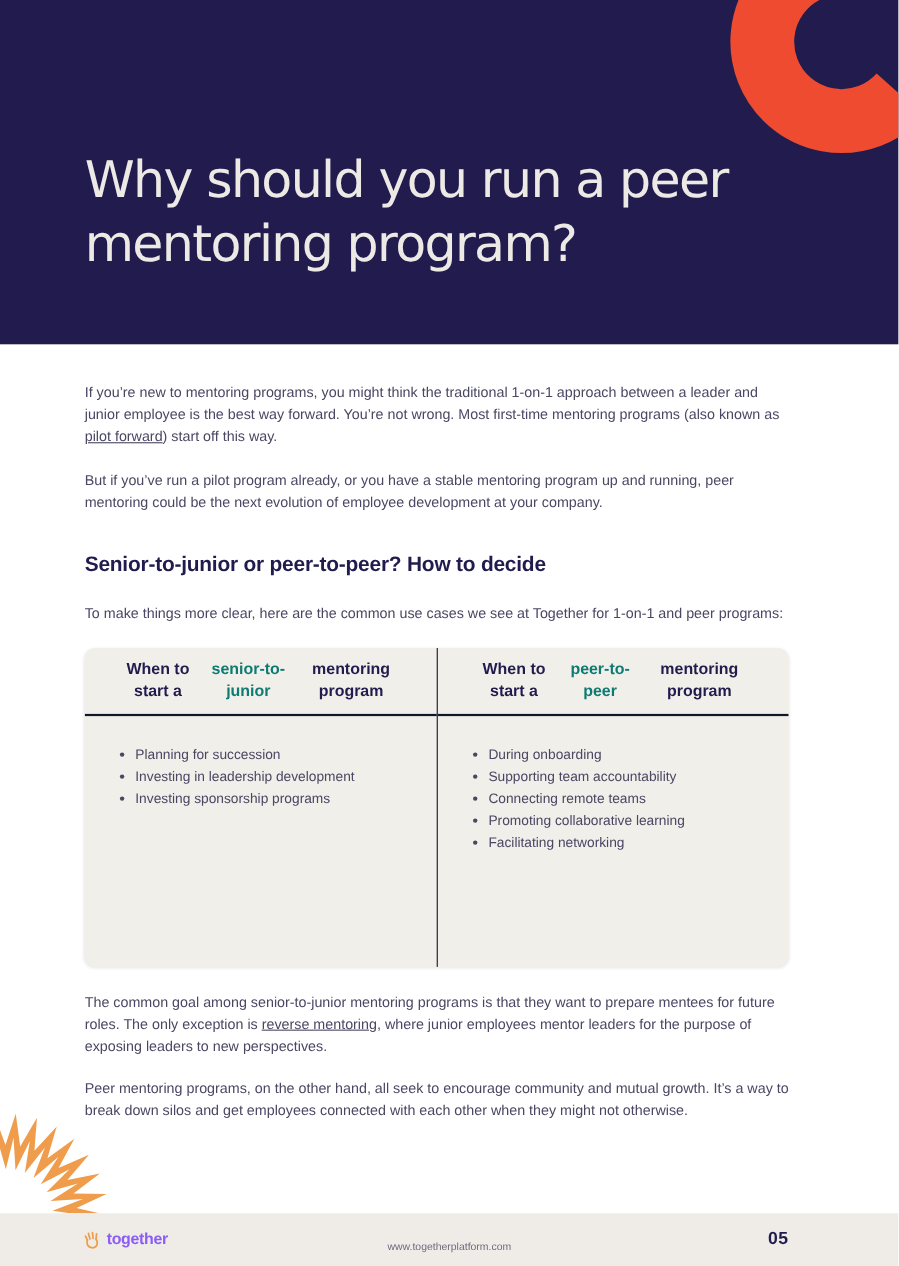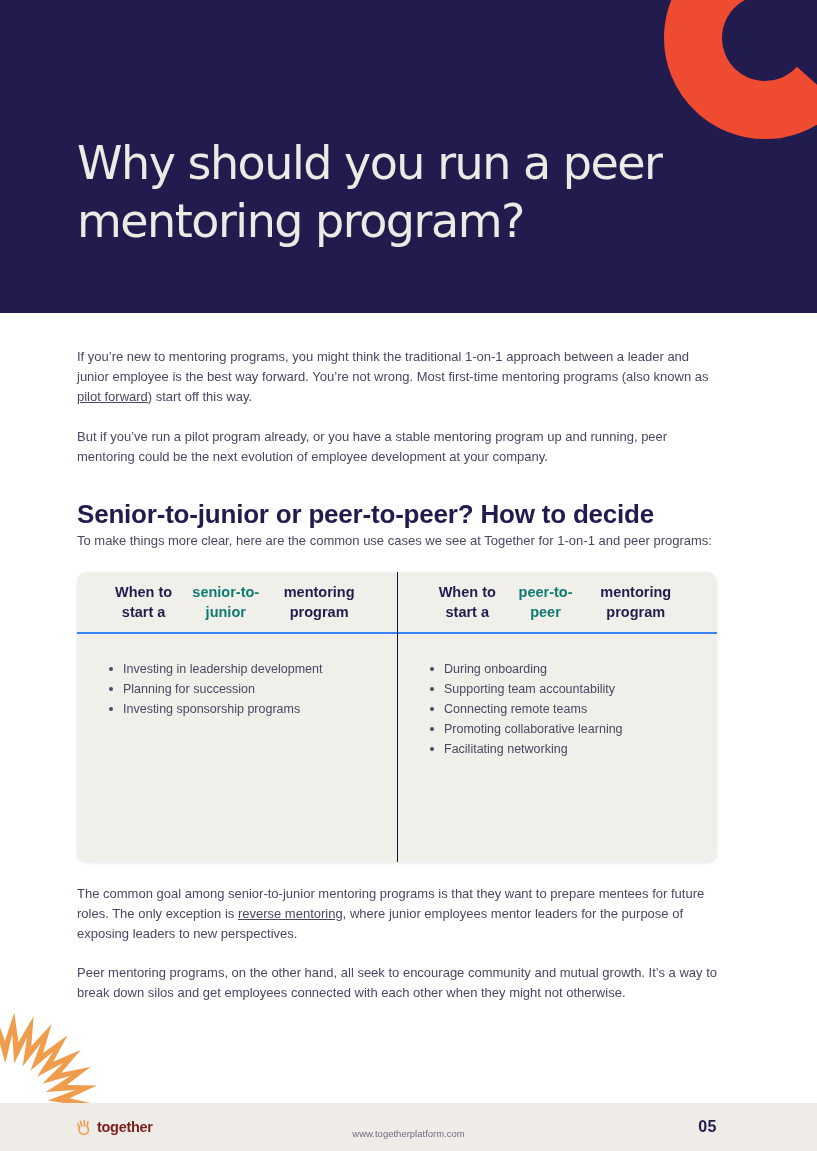--- a/index.html
+++ b/index.html
@@ -19,37 +19,37 @@
   }
 
   
   .content { position:absolute; top:313px; left:77px; width:640px; }
   .body-text { margin:0; font-size:13px; line-height:20px; color:#4a4763; }
   .body-text a { color:inherit; text-decoration:underline; cursor:pointer; }
   .p1 { margin-top:34px; }
   .p2 { margin-top:20px; }
   .section-heading {
     margin:9px 0 0 0; padding-top:25px;
-    font-size:26px; line-height:26px; font-weight:bold; letter-spacing:-0.2px; color:#221c4e;
+    font-size:19px; line-height:26px; font-weight:bold; letter-spacing:-0.2px; color:#221c4e;
   }
-  .section-sub { margin-top:4px; }
+  .section-sub { margin-top:21px; }
 
   
   .compare-table {
     margin-top:21px; width:640px; height:290px; box-sizing:border-box;
     background:#f1efe9; border-radius:10px; display:flex; overflow:hidden;
     box-shadow:0 1px 3px rgba(40,35,80,0.12);
   }
   .col { width:50%; box-sizing:border-box; }
   .col + .col { border-left:1px solid #16132e; }
   .col-header {
     height:62px; box-sizing:border-box; padding:0 26px;
     display:flex; align-items:center; justify-content:center; text-align:center;
     font-size:14.5px; line-height:20px; font-weight:bold; color:#221c4e;
-    border-bottom:2px solid #3b82f6;
+    border-bottom:2px solid #0f172a;
   }
   .accent { color:#0e7b72; }
   .col-list { margin:0; padding:25px 14px 0 46px; list-style:none; }
   .col-list li {
     position:relative; font-size:12.5px; line-height:20px; color:#4a4763;
   }
   .col-list li::before {
     content:""; position:absolute; left:-14px; top:8px;
     width:4px; height:4px; border-radius:50%; background:#4a4763;
   }
@@ -61,21 +61,21 @@
 
   
   .footer {
     position:absolute; top:1103px; left:0; width:817px; height:48px;
     background:#efece7;
   }
   .logo {
     position:absolute; left:75px; top:0; height:48px;
     display:flex; align-items:center; gap:5px;
   }
-  .logo-word { font-size:14.5px; font-weight:bold; letter-spacing:-0.3px; color:#7f1d1d; }
+  .logo-word { font-size:14.5px; font-weight:bold; letter-spacing:-0.3px; color:#8b5cf6; }
   .footer-url {
     position:absolute; left:0; right:0; top:6px; height:48px;
     display:flex; align-items:center; justify-content:center;
     font-size:9.5px; color:#6e6b80;border-radius:23px;
   }
   .page-number {
     position:absolute; right:100px; top:0; height:48px;
     display:flex; align-items:center;
     font-size:16px; font-weight:bold; letter-spacing:0.5px; color:#221c4e;
   }
@@ -103,22 +103,22 @@
     <p class="body-text section-sub">To make things more clear, here are the common use cases we see at Together for 1-on-1 and peer programs:</p>
 
     <div class="compare-table">
       <div class="col">
         <div class="col-header">
             <span>When to start a </span>
             <span class="accent">senior-to-junior</span>
             <span> mentoring program</span>
           </div>
         <ul class="col-list">
+            <li>Planning for succession</li>
             <li>Investing in leadership development</li>
-            <li>Planning for succession</li>
             <li>Investing sponsorship programs</li>
           </ul>
       </div>
       <div class="col">
         <div class="col-header">
             <span>When to start a </span>
             <span class="accent">peer-to-peer</span>
             <span> mentoring program</span>
           </div>
         <ul class="col-list">

